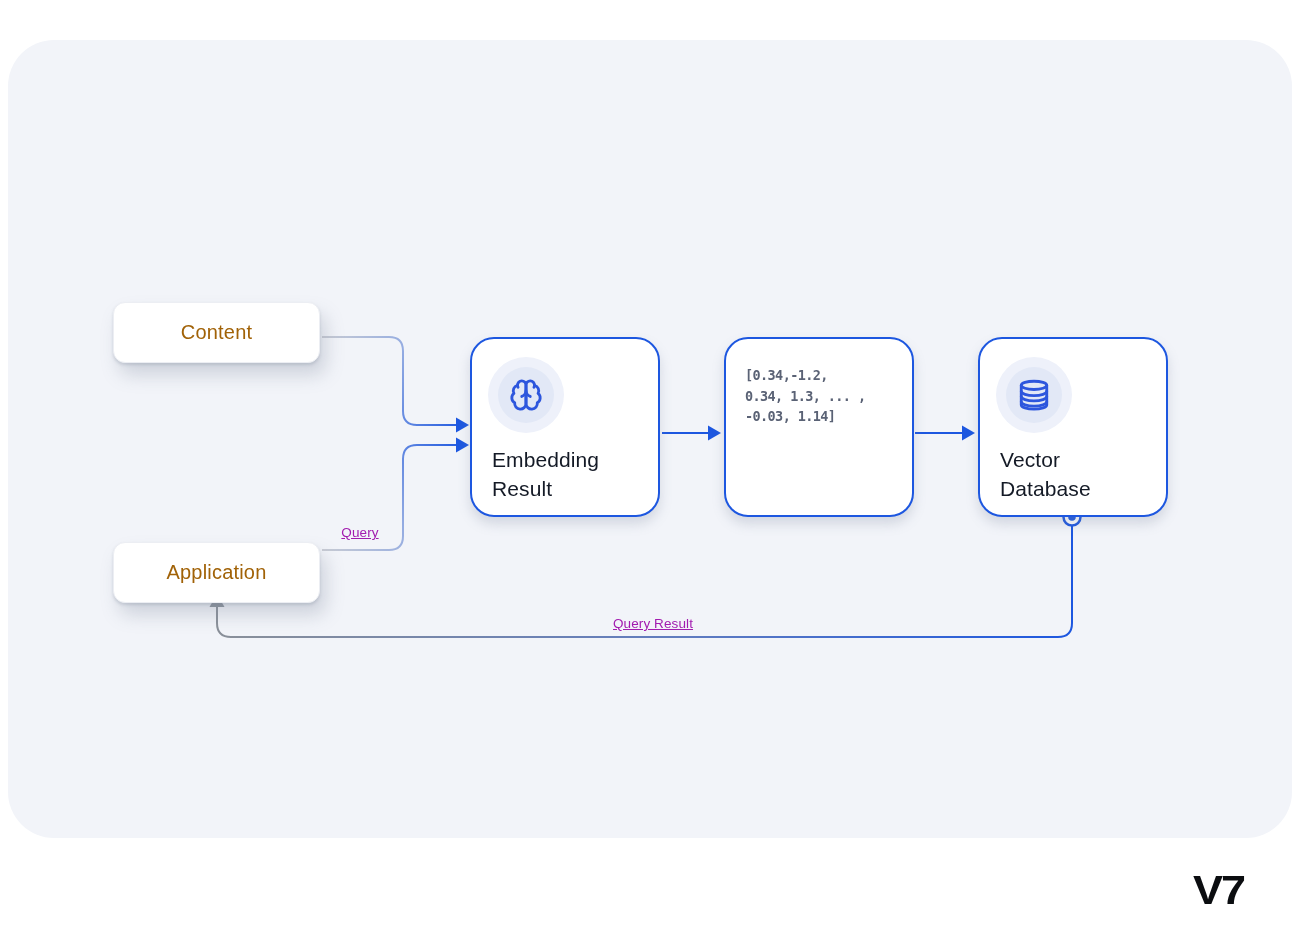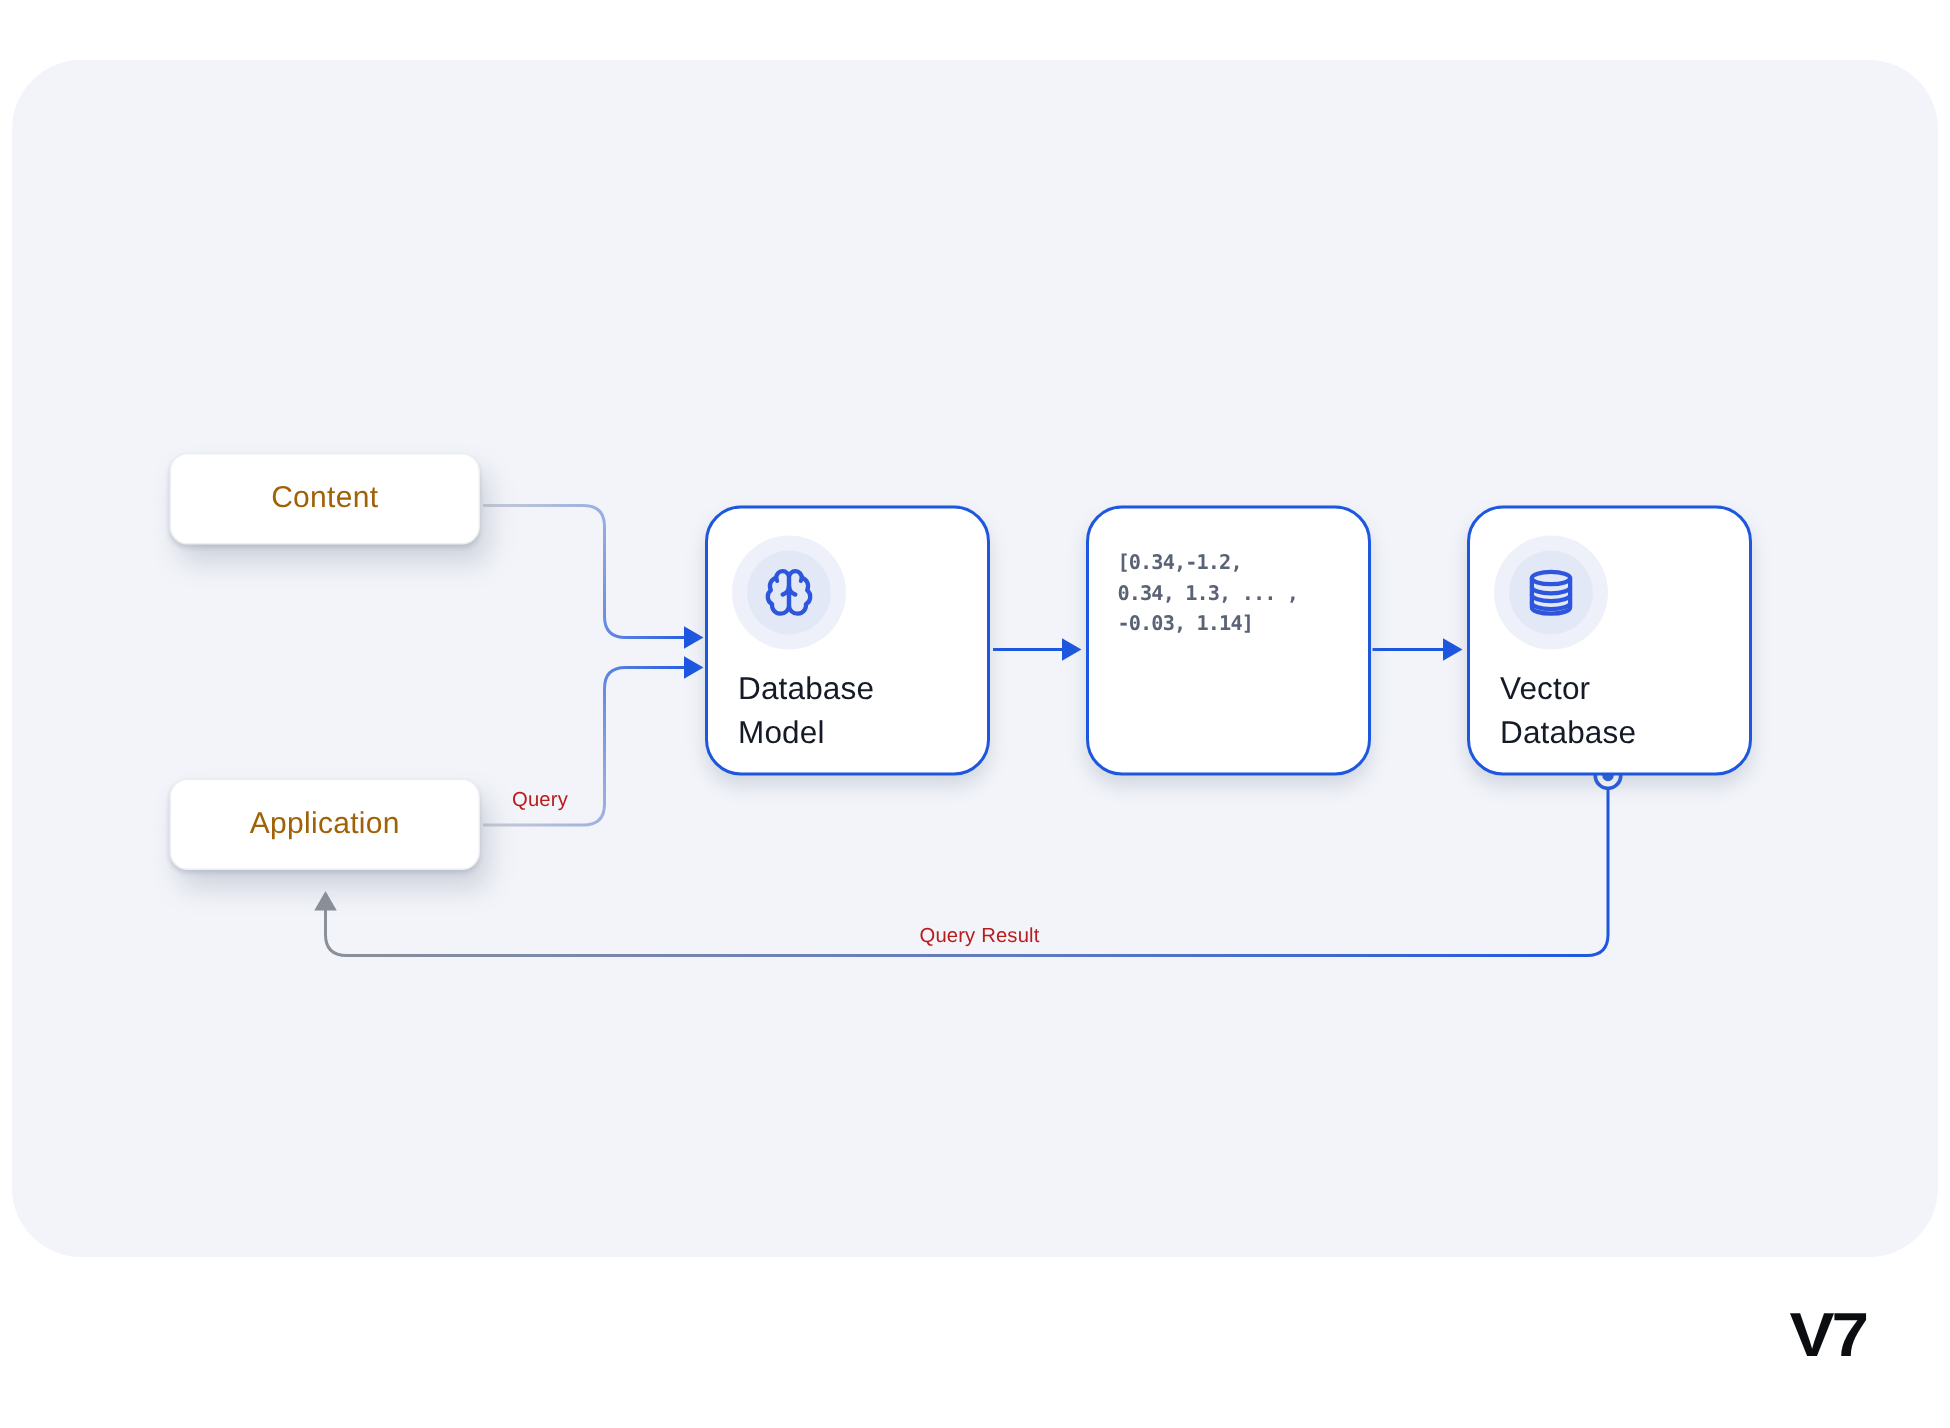--- a/index.html
+++ b/index.html
@@ -14,21 +14,21 @@
   .edges-svg { position: absolute; left: 0; top: 0; width: 1300px; height: 952px; pointer-events: none; }
 
   .card-plain {
     position: absolute; width: 207px; height: 61px; background: #ffffff; border-radius: 12px;
     border: 1px solid #eceef3;
     box-shadow: 0 2px 3px rgba(125,135,155,.28), 6px 12px 18px rgba(125,135,155,.30);
     display: flex; align-items: center; justify-content: center;
     font-size: 20px; font-weight: 500; color: #a16207; letter-spacing: .2px;
   }
   .card-content { left: 113px; top: 302px; }
-  .card-application { left: 113px; top: 519px; }
+  .card-application { left: 113px; top: 542px; }
 
   .card-node {
     position: absolute; width: 190px; height: 180px; top: 337px;
     background: #ffffff; border: 2px solid #1d57e0; border-radius: 24px;
     box-shadow: 0 7px 12px rgba(120,130,155,.25);
   }
   .card-embedding-model { left: 470px; }
   .card-vector-embedding { left: 724px; }
   .card-vector-database { left: 978px; }
 
@@ -47,21 +47,21 @@
     font-size: 21px; line-height: 29px; font-weight: 500; color: #141a26; letter-spacing: .1px;
   }
 
   .code-block {
     position: absolute; left: 19px; top: 26px; width: 160px;
     font-family: "DejaVu Sans Mono", monospace; font-size: 13.5px; line-height: 20.5px;
     font-weight: 700; color: #5a6275; letter-spacing: -0.6px; white-space: nowrap;
   }
 
   .edge-label {
-    position: absolute; font-size: 13.5px; color: #b91c1c; text-align: center; letter-spacing: .1px;
+    position: absolute; font-size: 13.5px; color: #a21caf; text-align: center; letter-spacing: .1px; text-decoration: underline;
   }
   .label-query { left: 320px; top: 525px; width: 80px; }
   .label-query-result { left: 573px; top: 616px; width: 160px; }
 
   .v7-logo {
     position: absolute; left: 1193px; top: 866px; width: 80px; height: 50px;
     font-size: 45px; line-height: 48px; font-weight: 900; color: #0b0d10;
     letter-spacing: -2px; font-family: "Liberation Sans", sans-serif;
     transform: scaleY(0.92);
   }
@@ -122,21 +122,21 @@
     <div class="icon-halo-inner">
       <svg viewBox="0 0 24 24">
         <path d="M12 5a3 3 0 1 0-5.997.125 4 4 0 0 0-2.526 5.77 4 4 0 0 0 .556 6.588A4 4 0 1 0 12 18Z"></path>
         <path d="M12 5a3 3 0 1 1 5.997.125 4 4 0 0 1 2.526 5.77 4 4 0 0 1-.556 6.588A4 4 0 1 1 12 18Z"></path>
         <path d="M15 13a4.5 4.5 0 0 1-3-4 4.5 4.5 0 0 1-3 4"></path>
         <path d="M17.6 6.5a3 3 0 0 0 .4-1.4"></path>
         <path d="M6 5.1a3 3 0 0 0 .4 1.4"></path>
       </svg>
     </div>
   </div>
-  <div class="node-title">Database Model</div>
+  <div class="node-title">Embedding Result</div>
 </div>
 
 <div class="card-node card-vector-embedding">
   <div class="code-block">
     <div>[0.34,-1.2,</div>
     <div>0.34, 1.3, ... ,</div>
     <div>-0.03, 1.14]</div>
   </div>
 </div>
 

